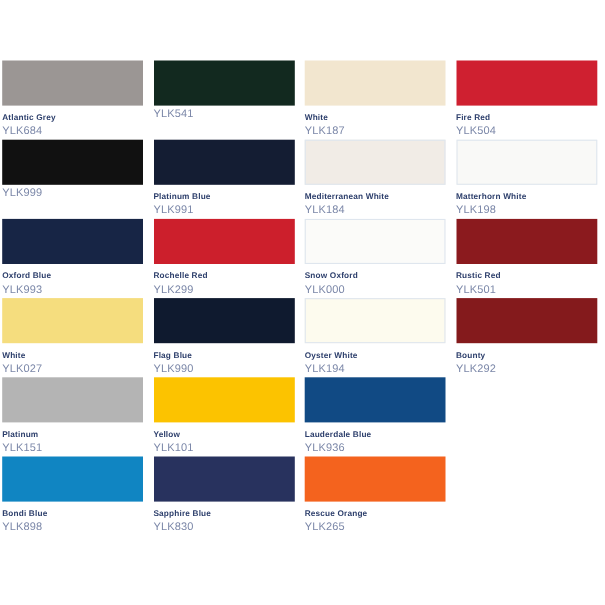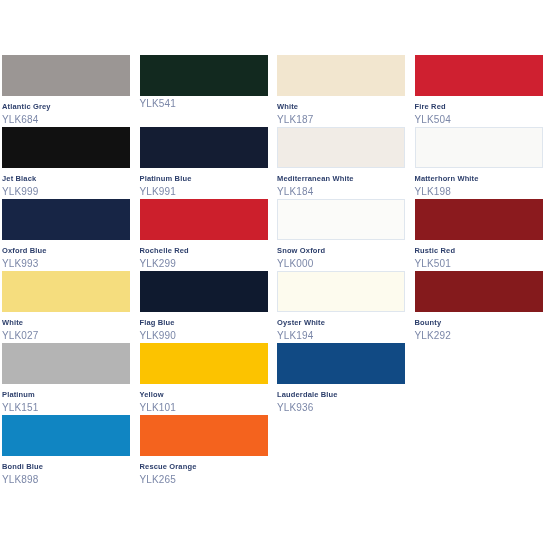--- a/index.html
+++ b/index.html
@@ -75,21 +75,20 @@
       <div class="chip-name">White</div>
       <div class="chip-code">YLK187</div>
     </div>
     <div class="swatch-cell">
       <div class="chip" style="background: rgb(207, 32, 48);"></div>
       <div class="chip-name">Fire Red</div>
       <div class="chip-code">YLK504</div>
     </div>
     <div class="swatch-cell">
       <div class="chip" style="background: rgb(17, 17, 17);"></div>
-      <div class="chip-name">Jet Black</div>
       <div class="chip-code">YLK999</div>
     </div>
     <div class="swatch-cell">
       <div class="chip" style="background: rgb(20, 29, 51);"></div>
       <div class="chip-name">Platinum Blue</div>
       <div class="chip-code">YLK991</div>
     </div>
     <div class="swatch-cell">
       <div class="chip bordered" style="background: rgb(241, 236, 230); border-color: rgb(223, 230, 238);"></div>
       <div class="chip-name">Mediterranean White</div>
@@ -159,20 +158,25 @@
       <div class="chip"></div>
       <div class="chip-name"></div>
       <div class="chip-code"></div>
     </div>
     <div class="swatch-cell">
       <div class="chip" style="background: rgb(16, 133, 194);"></div>
       <div class="chip-name">Bondi Blue</div>
       <div class="chip-code">YLK898</div>
     </div>
     <div class="swatch-cell">
+      <div class="chip" style="background: rgb(40, 50, 94);"></div>
+      <div class="chip-name">Sapphire Blue</div>
+      <div class="chip-code">YLK830</div>
+    </div>
+    <div class="swatch-cell">
       <div class="chip" style="background: rgb(244, 99, 30);"></div>
       <div class="chip-name">Rescue Orange</div>
       <div class="chip-code">YLK265</div>
     </div>
     <div class="swatch-cell empty">
       <div class="chip"></div>
       <div class="chip-name"></div>
       <div class="chip-code"></div>
     </div>
   </div>

